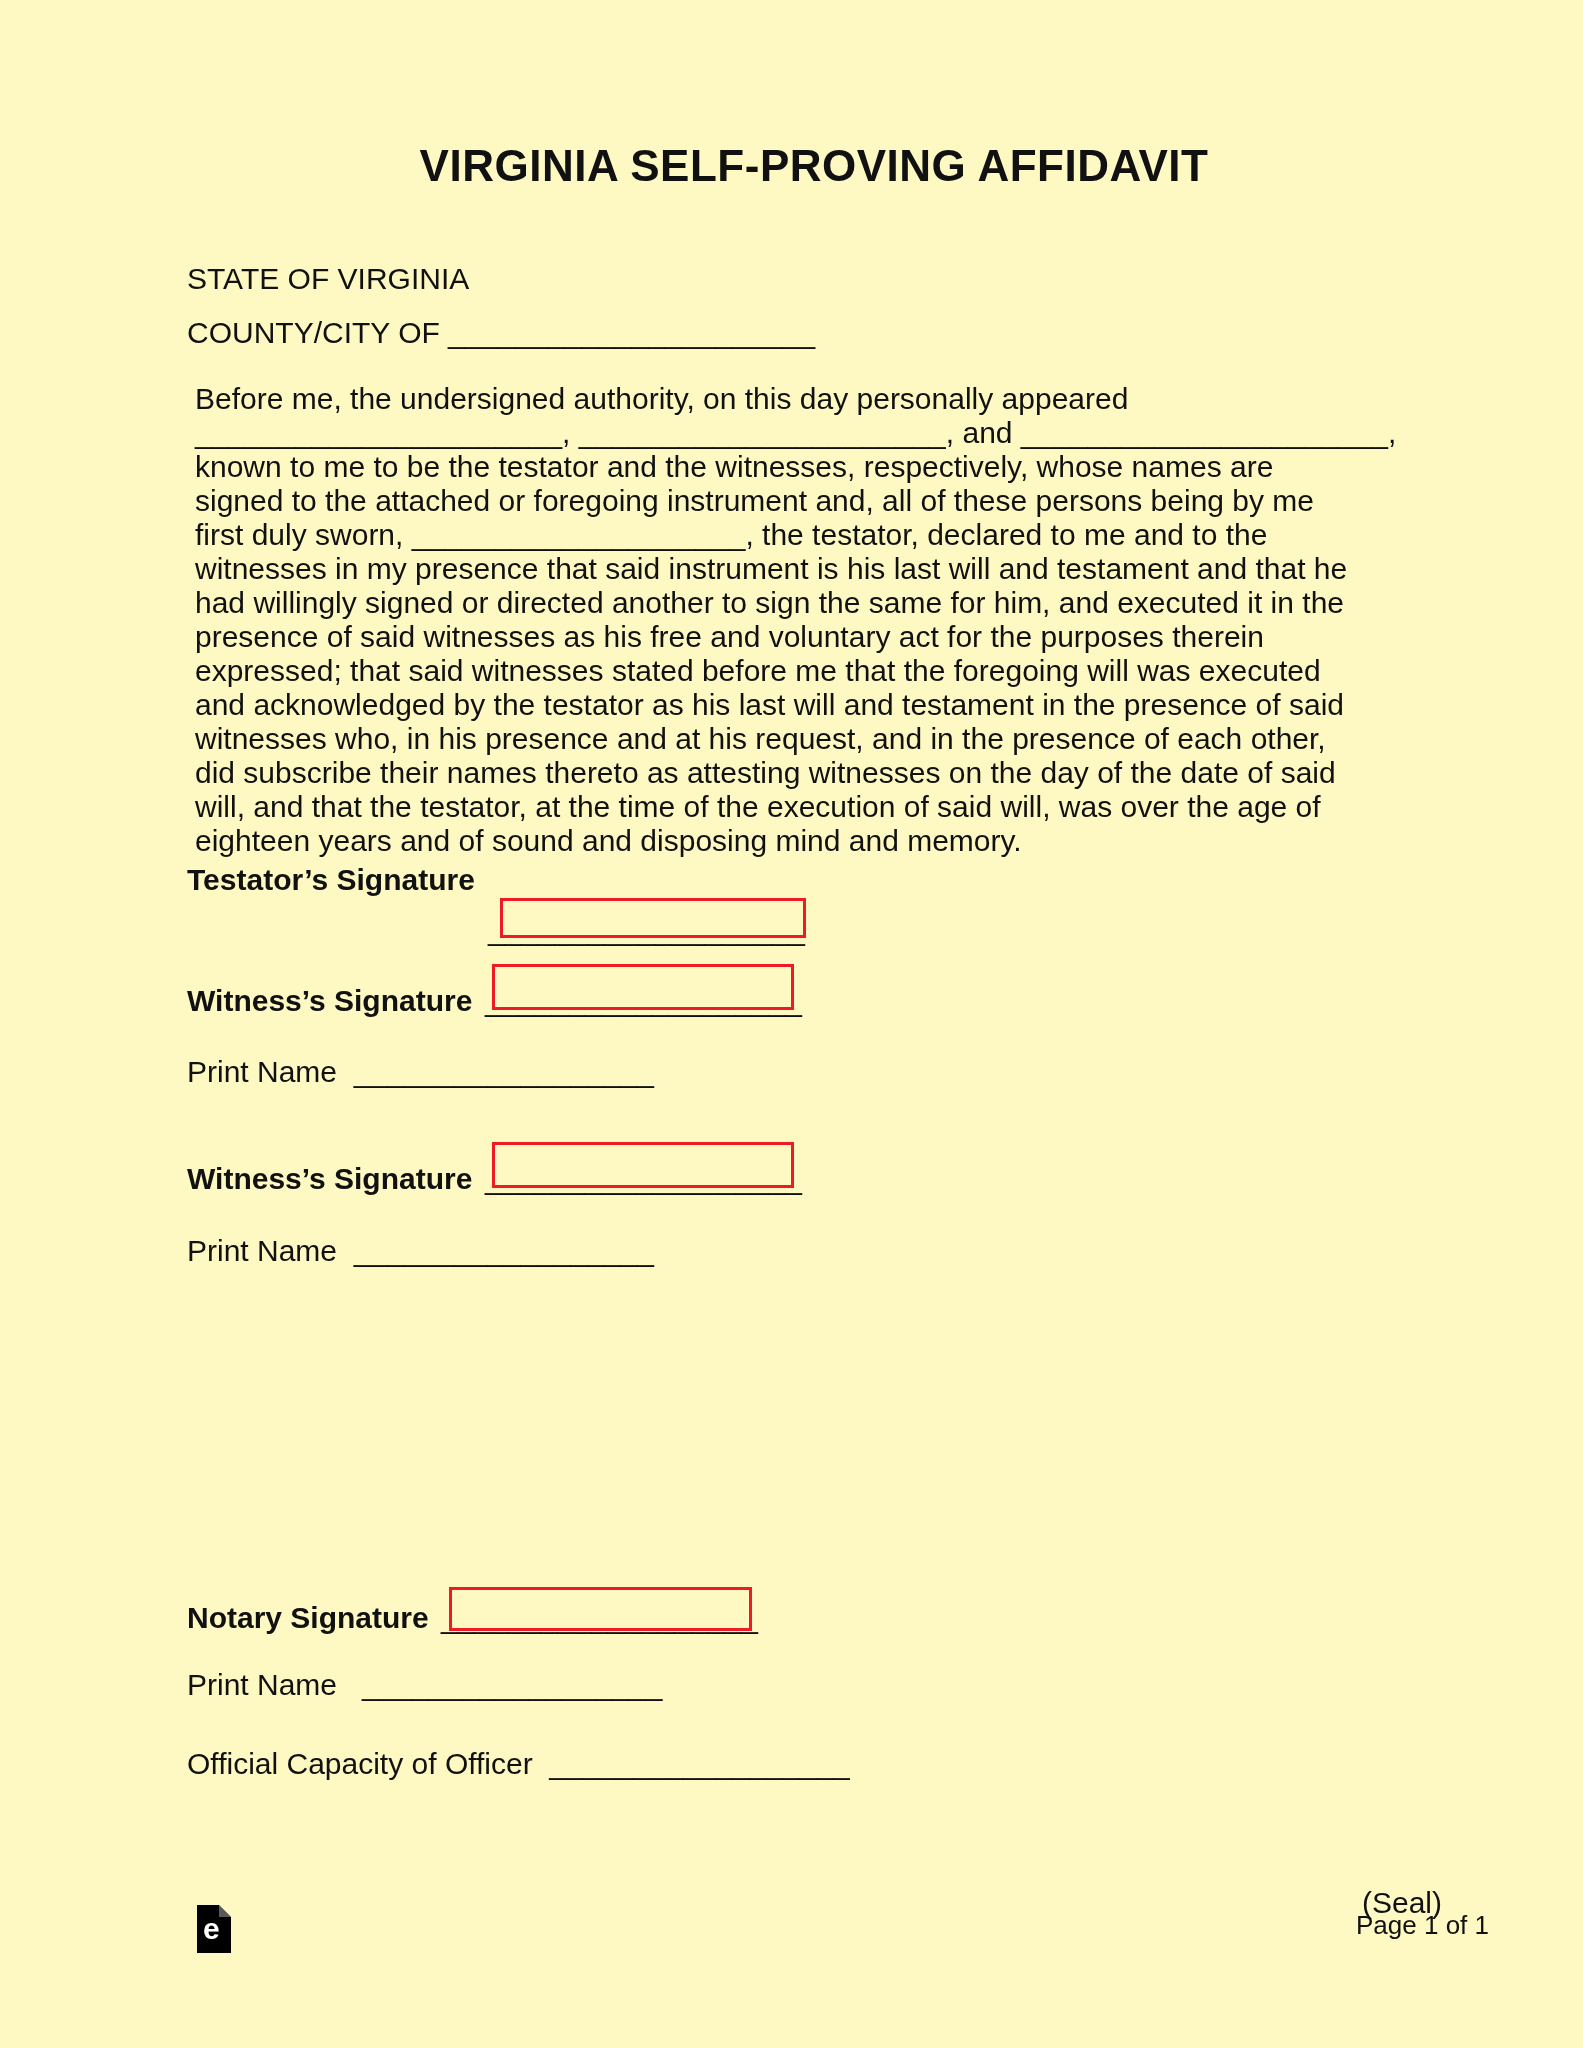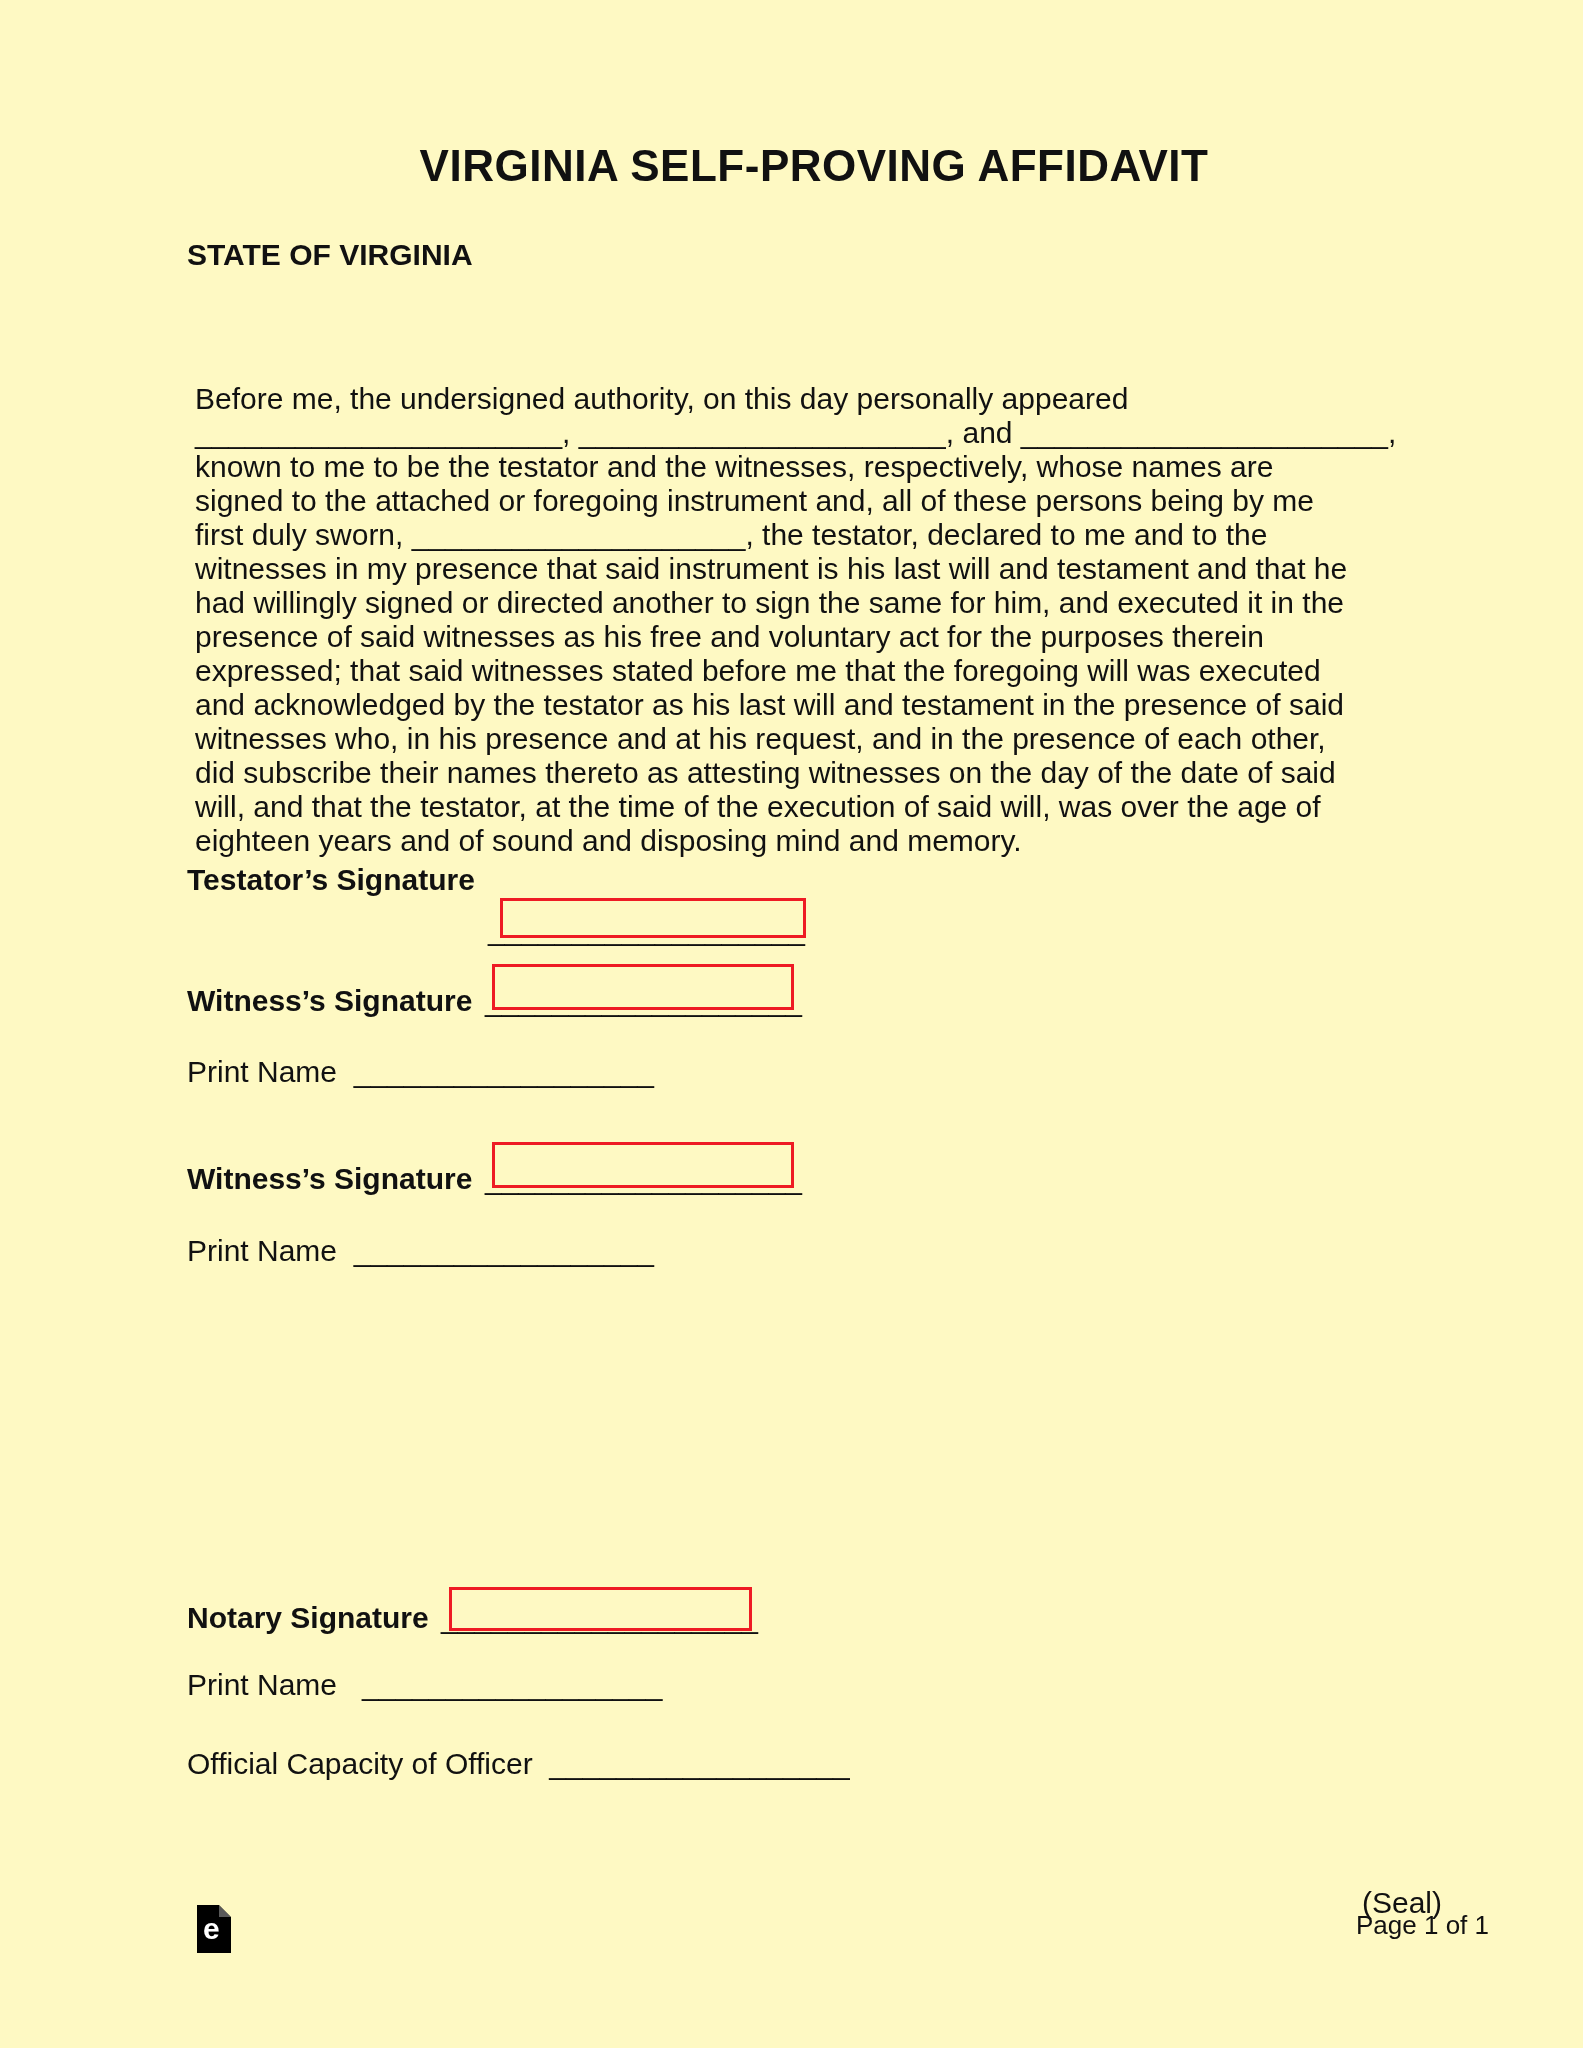--- a/index.html
+++ b/index.html
@@ -53,22 +53,23 @@
     font-family:"Liberation Sans", sans-serif;
   }
 </style>
 </head>
 <body>
 
 <div class="page" style="color: rgb(17, 17, 17);">
 
   <div class="abs doc-title">VIRGINIA SELF-PROVING AFFIDAVIT</div>
 
-  <div class="abs" style="left:187px; top:238px;font-weight:bold;">STATE OF VIRGINIA</div>
+  <div class="abs" style="left:187px; top:262px;">STATE OF VIRGINIA</div>
 
+  <div class="abs" style="left:187px; top:316px;">COUNTY/CITY OF ______________________</div>
 
   <div class="abs para" style="left:187px; top:382px;">Before me, the undersigned authority, on this day personally appeared
 ______________________, ______________________, and ______________________,
 known to me to be the testator and the witnesses, respectively, whose names are
 signed to the attached or foregoing instrument and, all of these persons being by me
 first duly sworn, ____________________, the testator, declared to me and to the
 witnesses in my presence that said instrument is his last will and testament and that he
 had willingly signed or directed another to sign the same for him, and executed it in the
 presence of said witnesses as his free and voluntary act for the purposes therein
 expressed; that said witnesses stated before me that the foregoing will was executed

